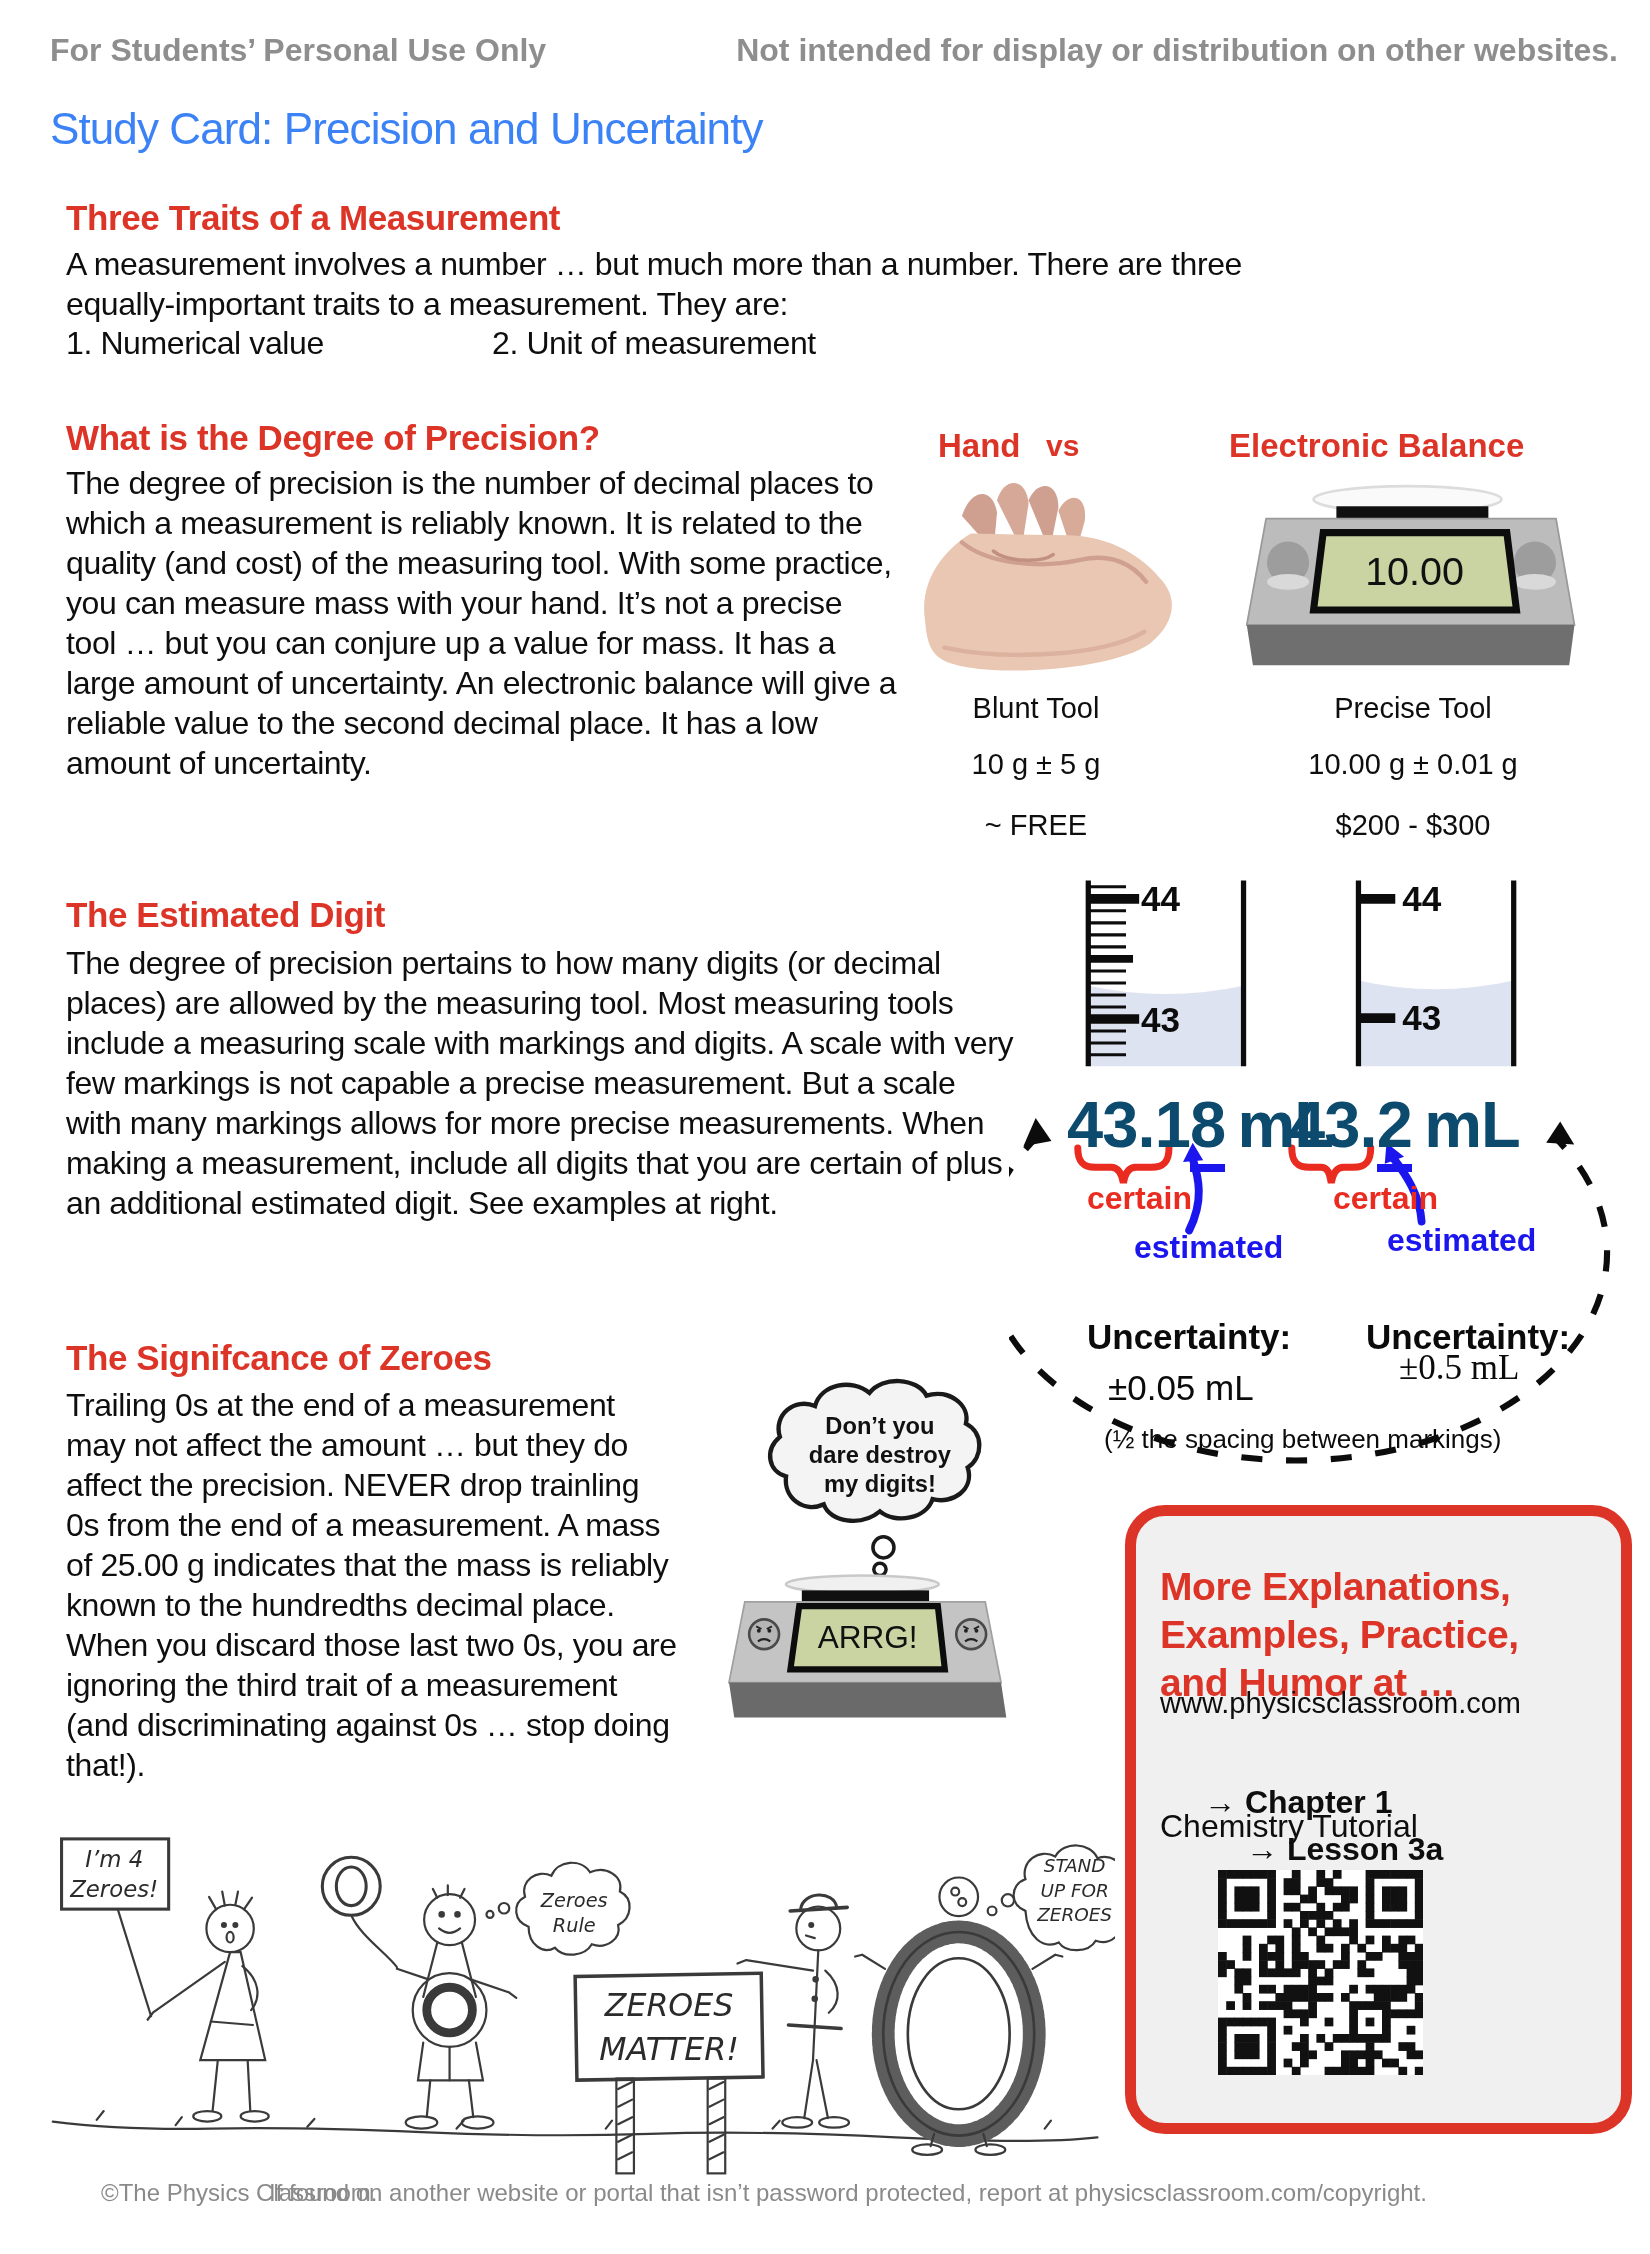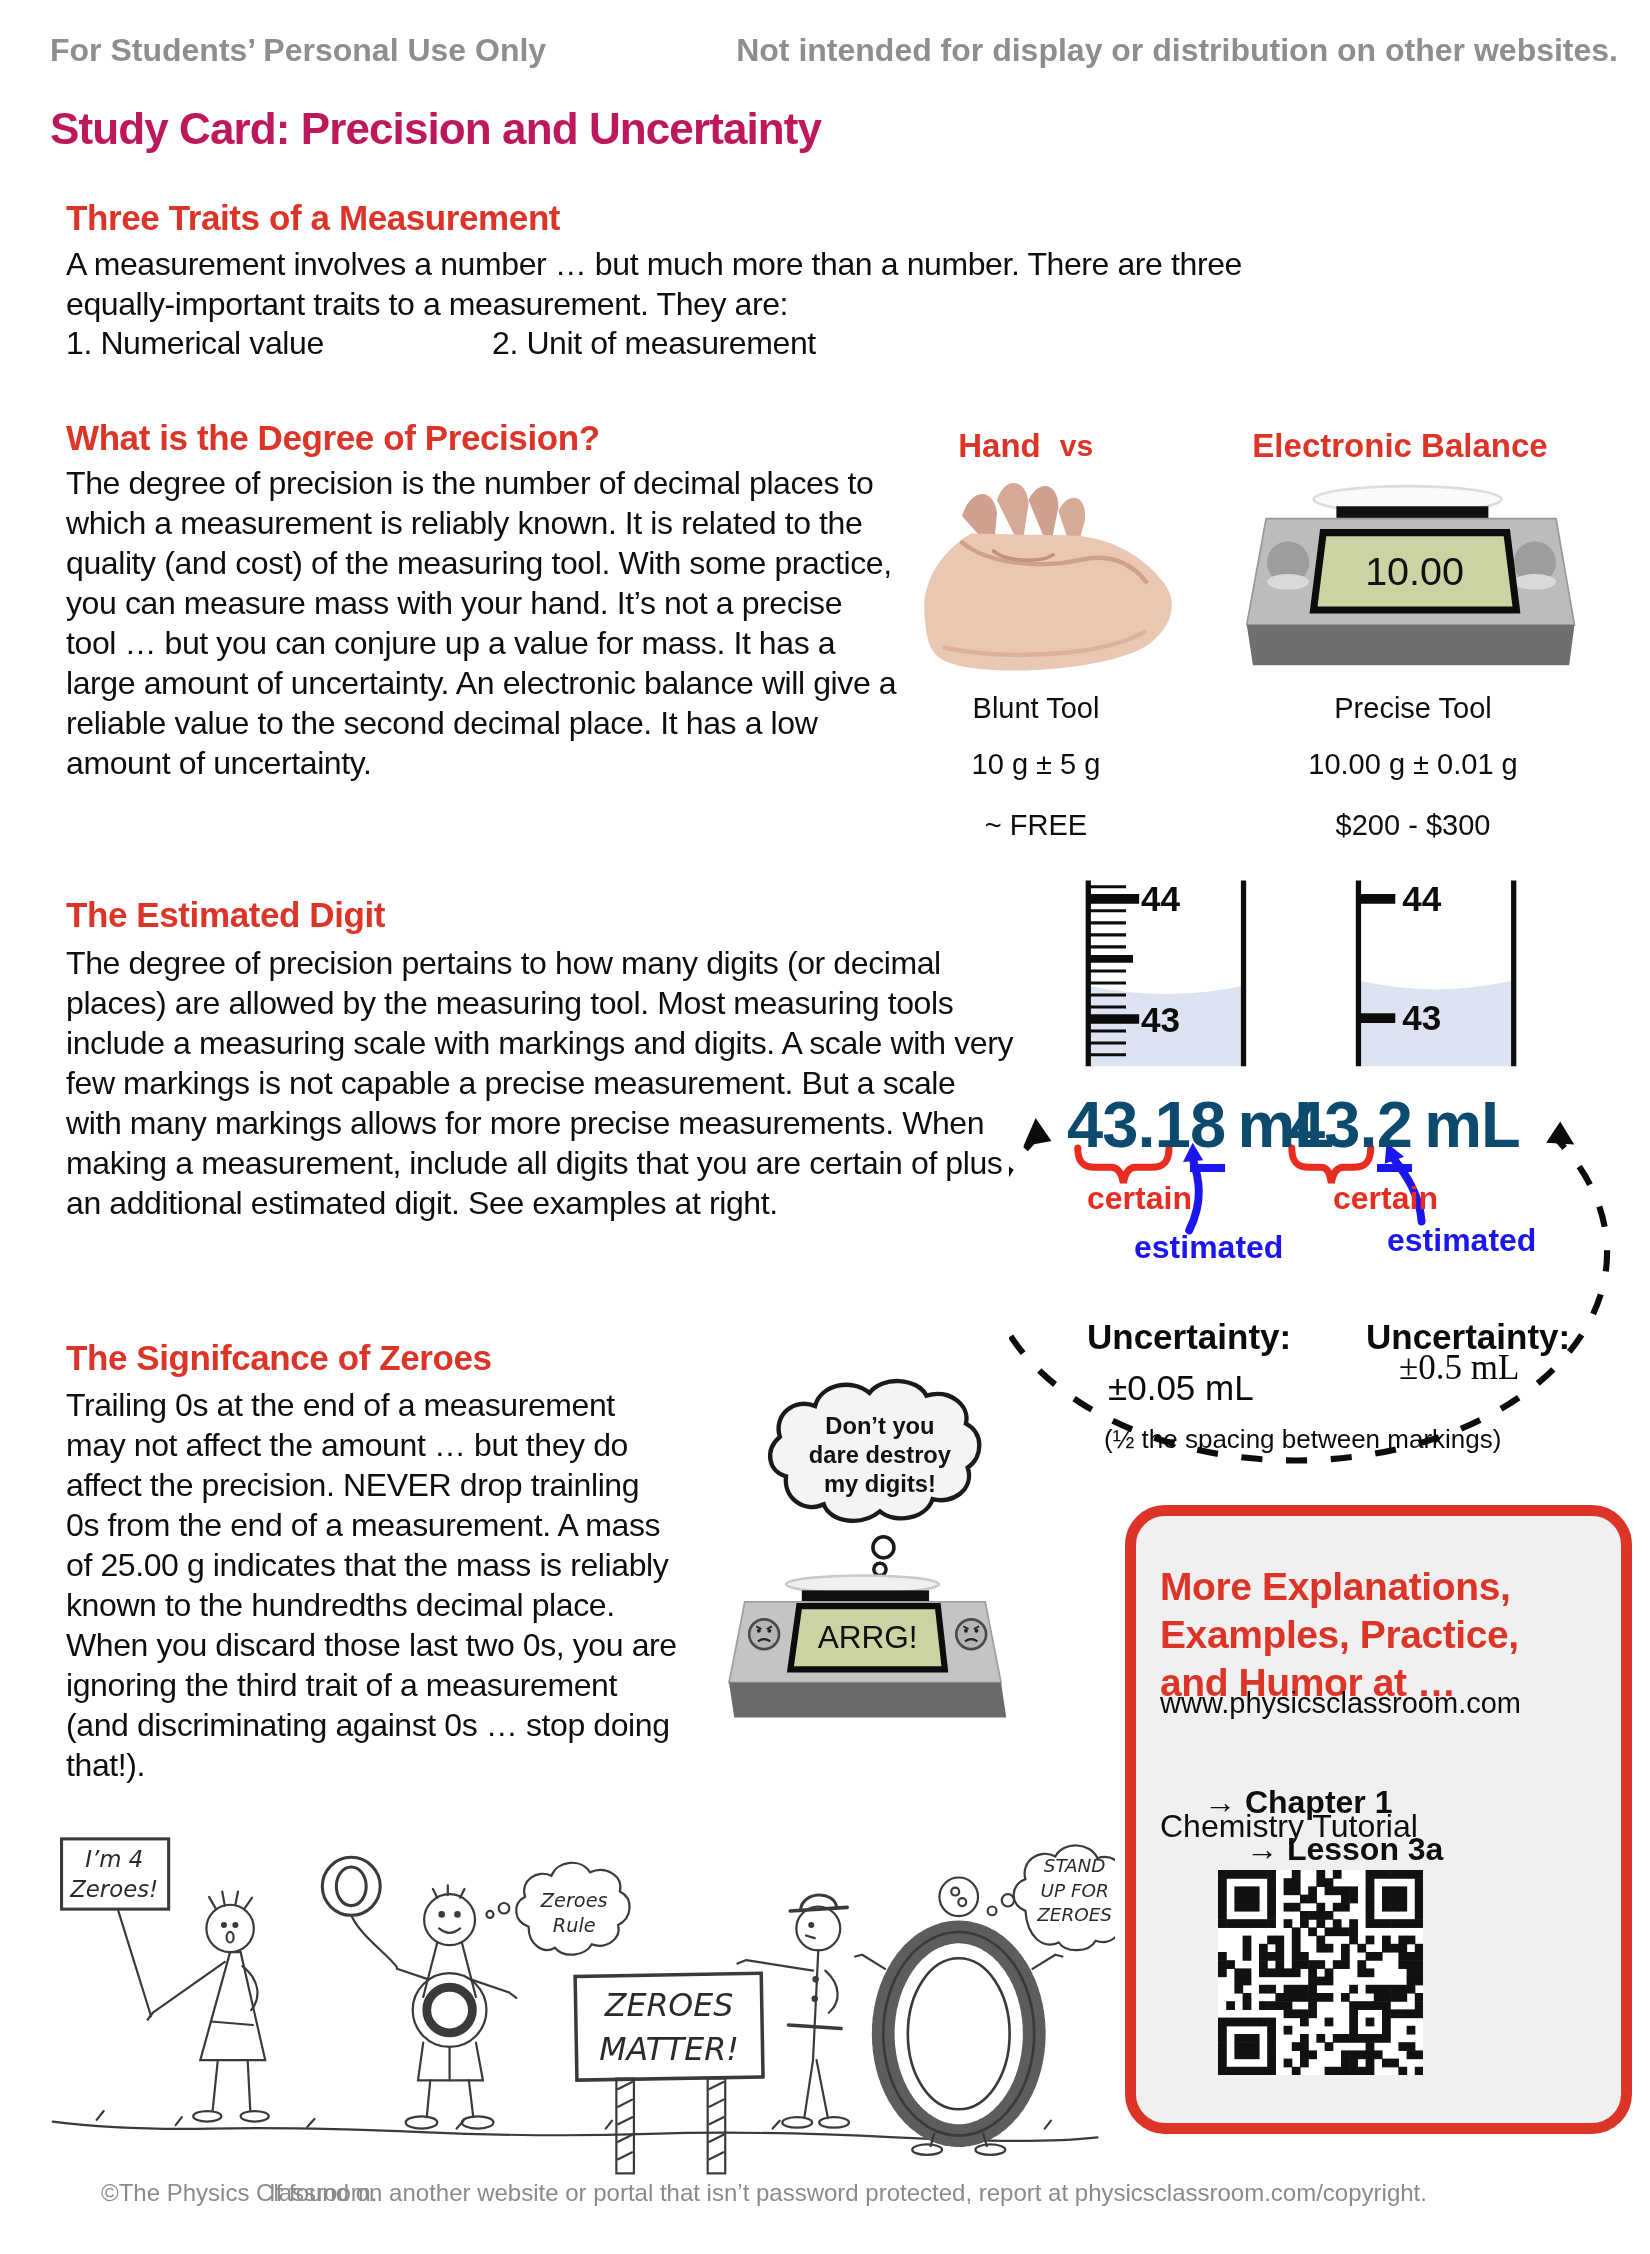--- a/index.html
+++ b/index.html
@@ -1,23 +1,23 @@
 <!DOCTYPE html>
 <html style="font-size:14px"><head>
 <meta charset="utf-8">
 <style>
   html,body{margin:0;padding:0;background:#ffffff;}
   #page{position:relative;width:1650px;height:2254px;background:#ffffff;overflow:hidden;
         font-family:"Liberation Sans",sans-serif;color:#0e0e0e;}
   .abs{position:absolute;}
   .hdr{font-size:32px;font-weight:bold;color:#8e8e8e;}
-  .title{font-size:44px;font-weight:bold;color:#be185d;letter-spacing:-0.9px;}
+  .title{font-size:44px;font-weight:normal;color:#3b82f6;letter-spacing:-0.9px;}
   .sech{font-size:35px;font-weight:bold;color:#dd3428;letter-spacing:-0.4px;}
   .body{font-size:32px;line-height:40px;letter-spacing:-0.4px;color:#0e0e0e;}
-  .cmph{font-size:33px;font-weight:bold;color:#dd3428;text-align:center;}
+  .cmph{font-size:33px;font-weight:bold;color:#dd3428;}
   .cmpl{font-size:29px;color:#0e0e0e;text-align:center;}
   .reading{font-size:65px;font-weight:bold;letter-spacing:-0.9px;color:#0c4a6e;white-space:nowrap;}
   .est-ul{border-bottom:8px solid #1c16ee;padding-bottom:2.6px;}
   .certain{font-size:32px;font-weight:bold;color:#ea2b20;}
   .estimated{font-size:32px;font-weight:bold;color:#1c16ee;}
   .unc-h{font-size:35px;font-weight:bold;color:#0b0b0b;}
   .unc-v{font-size:35px;color:#0b0b0b;}
   .unc-note{font-size:26px;color:#0b0b0b;white-space:nowrap;}
   .boxtitle{font-size:39px;line-height:48px;font-weight:bold;color:#dd3428;letter-spacing:-0.4px;margin-top:25px;}
   .boxurl{font-size:29px;color:#0e0e0e;}

